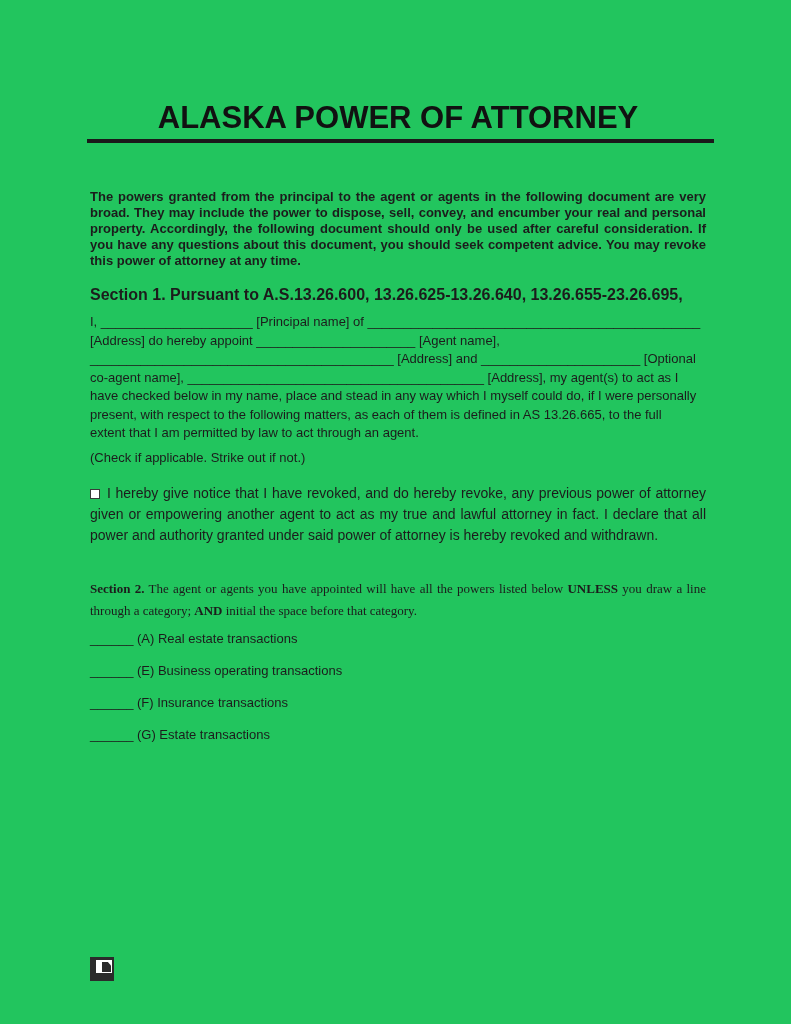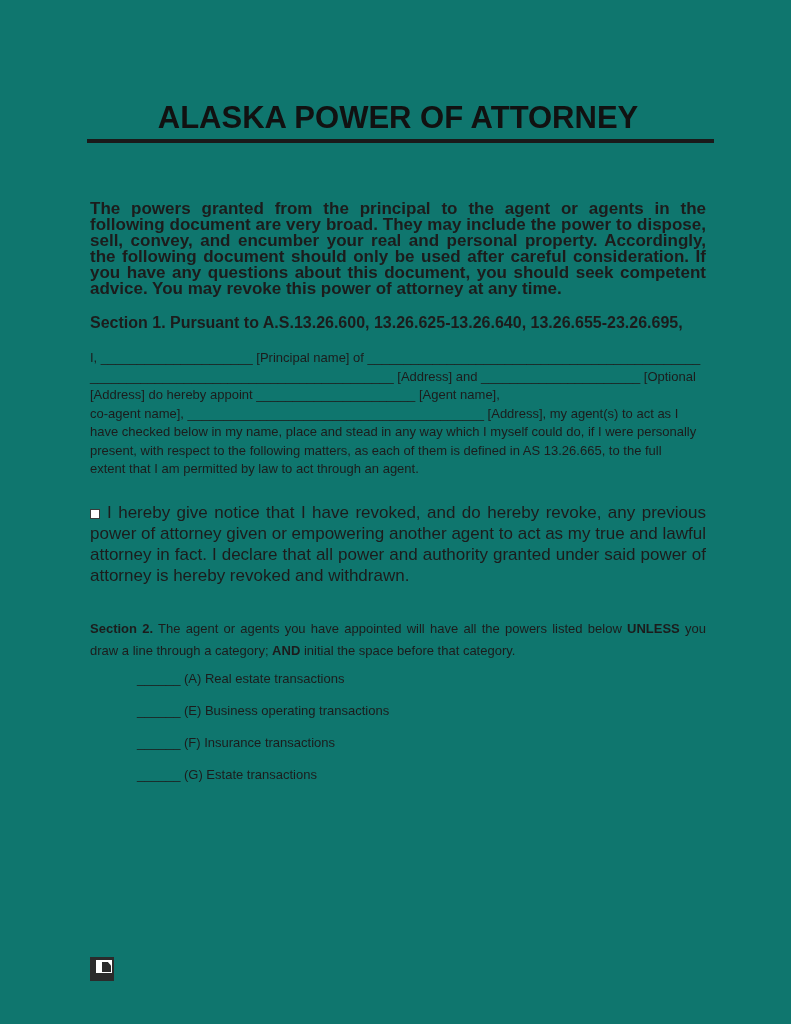--- a/index.html
+++ b/index.html
@@ -1,21 +1,21 @@
 <!DOCTYPE html>
 <html><head>
 <meta charset="utf-8">
 <style>
   * { margin: 0; padding: 0; box-sizing: border-box; }
   html, body { background: #ffffff; }
   .page {
     position: relative;
     width: 791px;
     height: 1024px;
-    background: #0f766e;
+    background: #22c55e;
     font-family: "Liberation Sans", "DejaVu Sans", sans-serif;
     color: #1c1c1c;
     overflow: hidden;
   }
   .content {
     padding: 0 85px 0 90px; 
   }
   .doc-title {
     margin-top: 102px;
     text-align: center;
@@ -28,71 +28,71 @@
   }
   .title-rule {
     margin-top: 5px;
     margin-left: -3px;
     margin-right: -8px;
     height: 2px;
     border-top: 2px solid #1a1a1a;
     border-bottom: 2px solid #1a1a1a;
   }
   .intro {
-    margin-top: 58px;
-    font-size: 17px;
+    margin-top: 46px;
+    font-size: 13px;
     line-height: 16px;
     font-weight: bold;
     text-align: justify;
   }
   .s1-heading {
     margin-top: 18px;
     font-size: 16px;
     line-height: 16px;
     font-weight: bold;
   }
   .s1-body {
-    margin-top: 18px;
+    margin-top: 10px;
     font-size: 13px;
     line-height: 18.5px;
   }
   .s1-line { white-space: nowrap; }
   .check-note {
     margin-top: 7px;
     font-size: 13px;
     line-height: 16px;
   }
   .revocation {
-    margin-top: 23px;
-    font-size: 17px;
+    margin-top: 17px;
+    font-size: 14px;
     line-height: 21px;
     text-align: justify;
   }
   .checkbox {
     display: inline-block;
     width: 10px;
     height: 10px;
     border: 1px solid #3a3a3a;
     margin-right: 7px;
     vertical-align: -1px;
     background: #ffffff;
   }
   .s2-para {
     margin-top: 32px;
     font-size: 13px;
     line-height: 22px;
     text-align: justify;
+    font-family: Liberation Serif, serif;
   }
   .cat-list { margin-top: 9px; }
   .cat-item {
     font-size: 13px;
     line-height: 16px;
     margin-bottom: 16px;
     white-space: nowrap;
-    margin-left: 47px;
   }
   
   .logo {
     position: absolute;
     left: 90px;
     top: 957px;
     width: 24px;
     height: 24px;
     background: #2b2b2b;
   }
@@ -123,28 +123,29 @@
     <h1 class="doc-title">ALASKA POWER OF ATTORNEY</h1>
     <div class="title-rule"></div>
 
     <p class="intro">The powers granted from the principal to the agent or agents in the following document are very broad. They may include the power to dispose, sell, convey, and encumber your real and personal property. Accordingly, the following document should only be used after careful consideration. If you have any questions about this document, you should seek competent advice. You may revoke this power of attorney at any time.</p>
 
     <p class="s1-heading">Section 1. Pursuant to A.S.13.26.600, 13.26.625-13.26.640, 13.26.655-23.26.695,</p>
 
     <div class="s1-body">
 
     <div class="s1-line">I, _____________________ [Principal name] of ______________________________________________</div>
+        <div class="s1-line">[Address] do hereby appoint ______________________ [Agent name],</div>
         <div class="s1-line">__________________________________________ [Address] and ______________________ [Optional</div>
-        <div class="s1-line">[Address] do hereby appoint ______________________ [Agent name],</div>
         <div class="s1-line">co-agent name], _________________________________________ [Address], my agent(s) to act as I</div>
         <div class="s1-line">have checked below in my name, place and stead in any way which I myself could do, if I were personally</div>
         <div class="s1-line">present, with respect to the following matters, as each of them is defined in AS 13.26.665, to the full</div>
         <div class="s1-line">extent that I am permitted by law to act through an agent.</div>
       </div>
 
+    <p class="check-note">(Check if applicable. Strike out if not.)</p>
 
     <p class="revocation"><span class="checkbox"></span><span>I hereby give notice that I have revoked, and do hereby revoke, any previous power of attorney given or empowering another agent to act as my true and lawful attorney in fact. I declare that all power and authority granted under said power of attorney is hereby revoked and withdrawn.</span></p>
 
     <p class="s2-para">
       
     <span style="font-weight: bold;">Section 2.</span><span> The agent or agents you have appointed will have all the powers listed below </span><span style="font-weight: bold;">UNLESS</span><span> you draw a line through a category; </span><span style="font-weight: bold;">AND</span><span> initial the space before that category.</span></p>
 
     <div class="cat-list">
 
     <div class="cat-item">______ (A) Real estate transactions</div>

